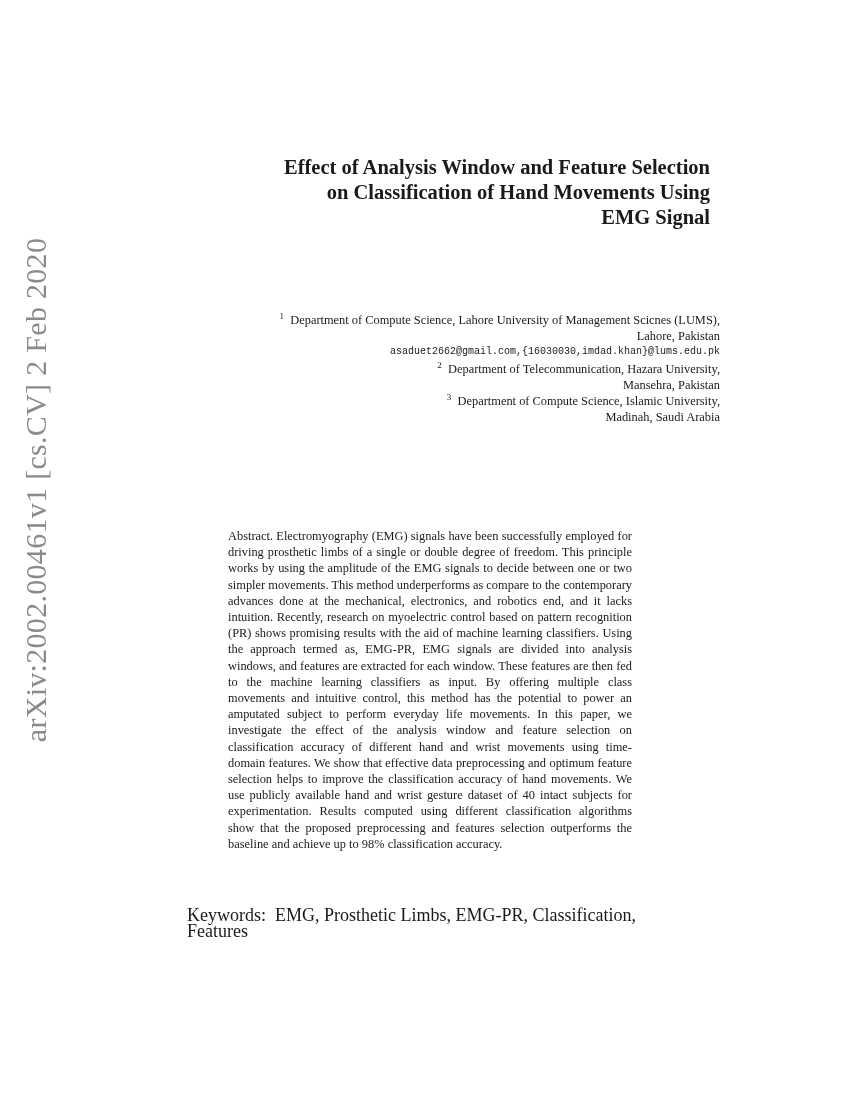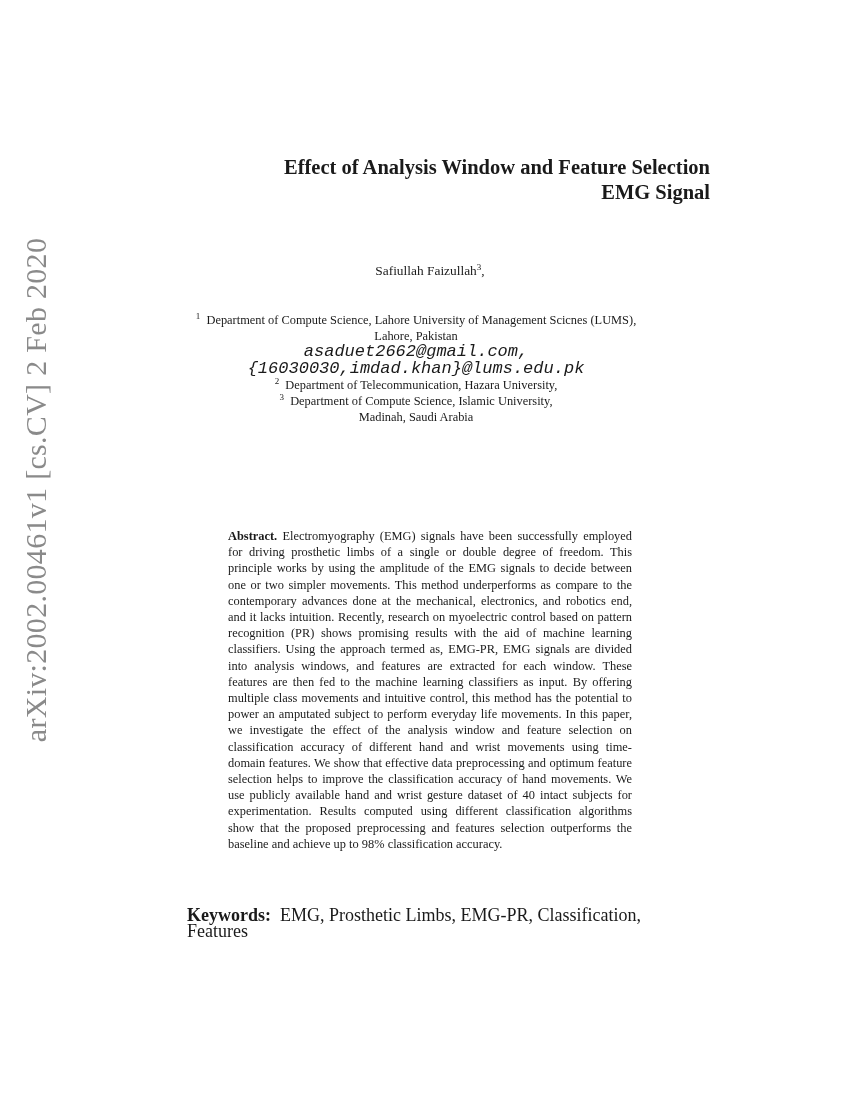--- a/index.html
+++ b/index.html
@@ -16,60 +16,59 @@
     .title {
       position: absolute; left: 150px; top: 155px; width: 560px; text-align: right;
       font-weight: bold; font-size: 20.5px; line-height: 25px;
     }
     .authors {
       position: absolute; left: 150px; top: 262px; width: 560px; text-align: center;
       font-size: 13.4px; line-height: 18px;
     }
     sup { font-size: 9px; line-height: 0; }
     .affils {
-      position: absolute; left: 136px; top: 312px; width: 560px; text-align: center;
+      position: absolute; left: 160px; top: 312px; width: 560px; text-align: right;
       font-size: 12.4px; line-height: 16.2px;
     }
-    .affils .mono { font-family: "Liberation Mono", "DejaVu Sans Mono", monospace; font-size: 17px; font-style: italic; }
+    .affils .mono { font-family: "Liberation Mono", "DejaVu Sans Mono", monospace; font-size: 10px; }
     .abstract {
       position: absolute; left: 228px; top: 528px; width: 404px;
       font-size: 12.4px; line-height: 16.2px; text-align: justify; hyphens: auto;
     }
-    .abstract b, .keywords b { font-weight: bold; }
+    .abstract b, .keywords b { font-weight: normal; }
     .keywords {
       position: absolute; left: 187px; top: 907px; width: 480px;
       font-size: 18px; line-height: 16px;
     }
   </style>
 </head>
 <body>
 
 <div class="sidebar-stamp">
   <span>arXiv:2002.00461v1  [cs.CV]  2 Feb 2020</span>
 </div>
 
 <div class="title">
   <div>Effect of Analysis Window and Feature Selection</div>
+  <div>on Classification of Hand Movements Using</div>
   <div>EMG Signal</div>
 </div>
 
 <div class="authors">
-  <div>
-    <span>Safiullah Faizullah</span><sup>3</sup><span>,</span>
-  </div>
 </div>
 
 <div class="affils">
   <div>
     <div><sup>1</sup>&nbsp; <span>Department of Compute Science, Lahore University of Management Scicnes (LUMS),</span></div>
     <div>Lahore, Pakistan</div>
     <div class="mono">asaduet2662@gmail.com,{16030030,imdad.khan}@lums.edu.pk</div>
   </div>
   <div>
     <div><sup>2</sup>&nbsp; <span>Department of Telecommunication, Hazara University,</span></div>
+    <div>Mansehra, Pakistan</div>
   </div>
   <div>
     <div><sup>3</sup>&nbsp; <span>Department of Compute Science, Islamic University,</span></div>
     <div>Madinah, Saudi Arabia</div>
   </div>
 </div>
 
 <div class="abstract">
   <b>Abstract.</b>
   <span>Electromyography (EMG) signals have been successfully employed for driving prosthetic limbs of a single or double degree of freedom. This principle works by using the amplitude of the EMG signals to decide between one or two simpler movements. This method underperforms as compare to the contemporary advances done at the mechanical, electronics, and robotics end, and it lacks intuition. Recently, research on myoelectric control based on pattern recognition (PR) shows promising results with the aid of machine learning classifiers. Using the approach termed as, EMG-PR, EMG signals are divided into analysis windows, and features are extracted for each window. These features are then fed to the machine learning classifiers as input. By offering multiple class movements and intuitive control, this method has the potential to power an amputated subject to perform everyday life movements. In this paper, we investigate the effect of the analysis window and feature selection on classification accuracy of different hand and wrist movements using time-domain features. We show that effective data preprocessing and optimum feature selection helps to improve the classification accuracy of hand movements. We use publicly available hand and wrist gesture dataset of 40 intact subjects for experimentation. Results computed using different classification algorithms show that the proposed preprocessing and features selection outperforms the baseline and achieve up to 98% classification accuracy.</span>

